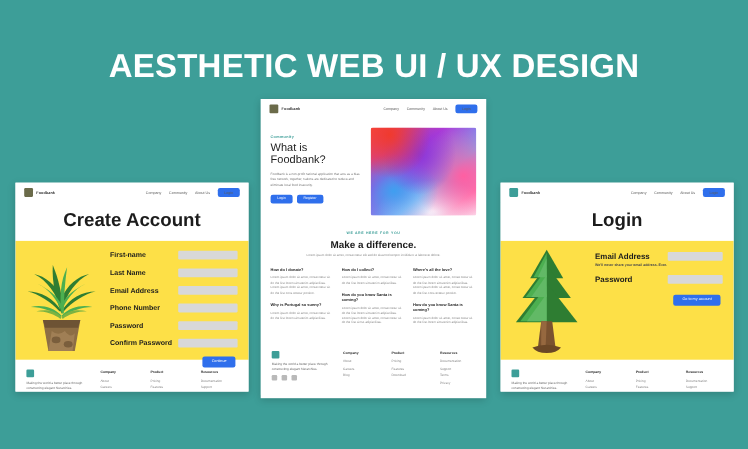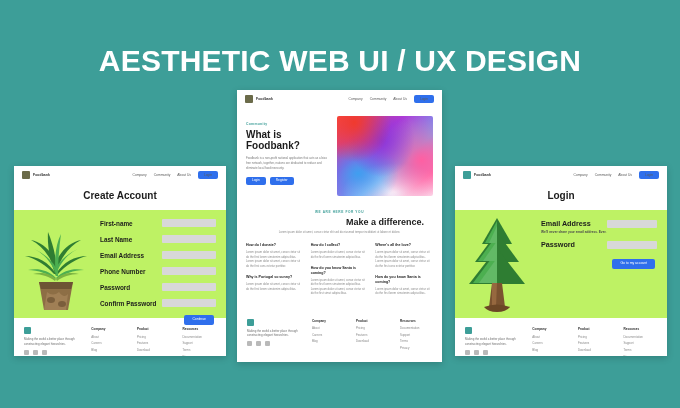--- a/index.html
+++ b/index.html
@@ -44,28 +44,28 @@
     font-size: 3.3px; color: #5a5a5a; white-space: nowrap;
   }
   .btn-pill {
     background: #2f6fec; color: #fff; border-radius: 2px;
     font-size: 3.2px; padding: 2.5px 6px; white-space: nowrap;
     border: none; display: inline-block; line-height: 1;
   }
 
   
   .page-heading {
-    text-align: center; font-size: 10px; font-weight: 700;
+    text-align: center; font-size: 17px; font-weight: 700;
     color: #1c1c1c; padding: 6px 0 9px;
     background: #ffffff;
   }
 
   
   .form-body {
-    background: #bef264; display: flex; height: 108px; position: relative;
+    background: #fde047; display: flex; height: 108px; position: relative;
   }
   .illus-col {
     width: 84px; display: flex; align-items: center; justify-content: center;
     position: relative;
   }
   .fields-col { flex: 1; padding: 9px 10px 0 2px; }
   .field-row {
     display: flex; align-items: center; margin-bottom: 8px;
   }
   .field-label {
@@ -117,21 +117,21 @@
   
   .hero {
     display: flex; padding: 8px 9px 10px; gap: 7px; background: #fff;
   }
   .hero-text { width: 84px; padding-top: 6px; }
   .eyebrow {
     font-size: 3.4px; font-weight: 700; color: #3d9e98;
     letter-spacing: .3px; margin-bottom: 3px;
   }
   .hero-title {
-    font-size: 10px; font-weight: 700; color: #1b1b1b;
+    font-size: 10px; font-weight: 400; color: #1b1b1b;
     line-height: 1.1; margin-bottom: 5px;
   }
   .hero-copy {
     font-size: 2.9px; color: #7a7a7a; line-height: 1.65; margin-bottom: 6px;
   }
   .hero-btns { display: flex; gap: 4px; }
   .hero-art {
     flex: 1; height: 80px; border-radius: 2px;
     background:
       radial-gradient(ellipse 70% 90% at 18% 8%,  #f03a2e 0%, rgba(240,58,46,0) 55%),
@@ -139,21 +139,21 @@
       radial-gradient(ellipse 70% 70% at 22% 72%, #3f9ff0 0%, rgba(63,159,240,0) 60%),
       radial-gradient(ellipse 80% 90% at 88% 55%, #ff5fa2 0%, rgba(255,95,162,0) 62%),
       radial-gradient(ellipse 90% 60% at 60% 95%, #f7f2fb 0%, rgba(247,242,251,0) 60%),
       linear-gradient(140deg, #ff4d3d 0%, #b03bd6 35%, #6fa8f5 62%, #ff7eb3 85%, #fdeef6 100%);
   }
   .section-head { text-align: center; padding: 4px 18px 7px; background: #fff; }
   .section-eyebrow {
     font-size: 3.2px; font-weight: 700; color: #3d9e98;
     letter-spacing: .6px; margin-bottom: 3px;
   }
-  .section-title { font-size: 9px; font-weight: 700; color: #1b1b1b; margin-bottom: 3px; text-align: right; }
+  .section-title { font-size: 9px; font-weight: 700; color: #1b1b1b; margin-bottom: 3px; }
   .section-sub { font-size: 2.8px; color: #8a8a8a; line-height: 1.5; }
   .faq-grid {
     display: flex; gap: 7px; padding: 2px 9px 10px; background: #fff;
   }
   .faq-col { flex: 1; }
   .faq-item { margin-bottom: 7px; }
   .faq-q {
     font-size: 3.6px; font-weight: 700; color: #1b1b1b;
     line-height: 1.25; margin-bottom: 2.5px;
   }

